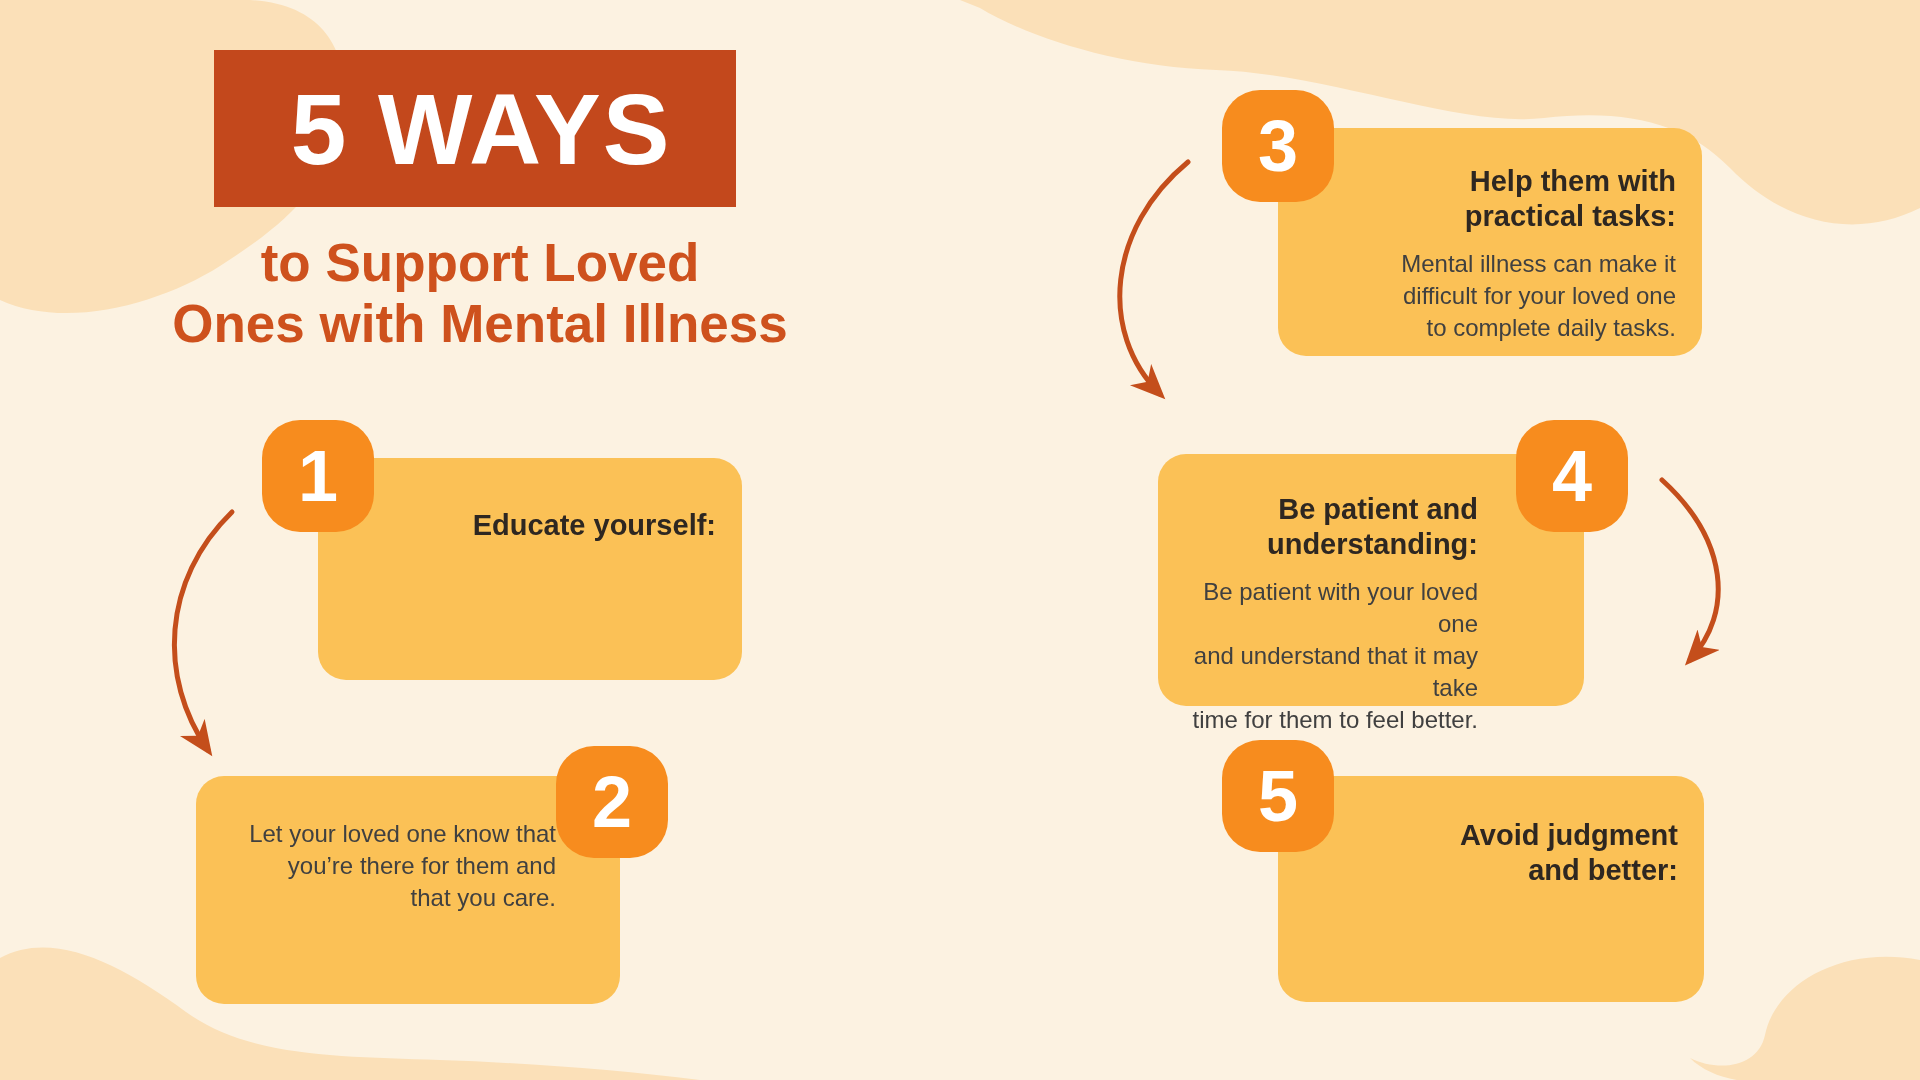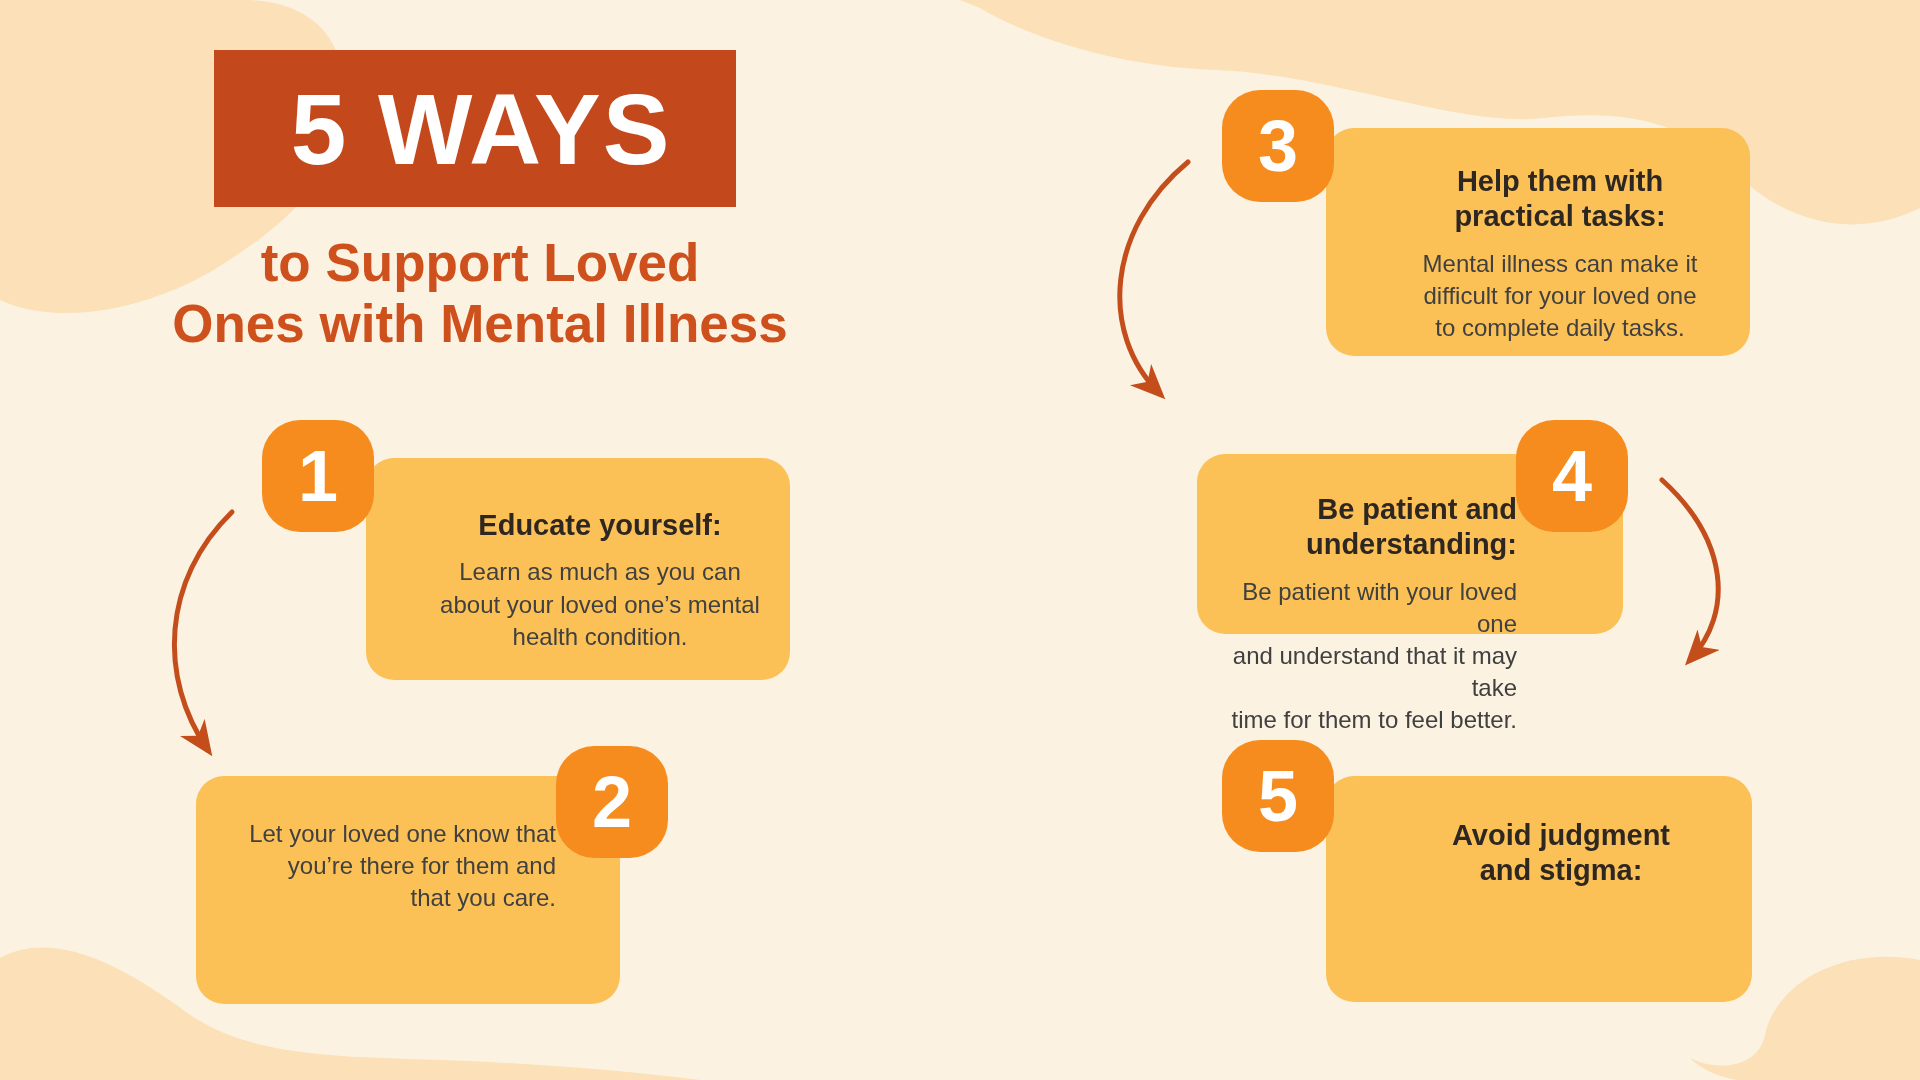--- a/index.html
+++ b/index.html
@@ -29,27 +29,27 @@
     position:absolute;background:#FBC156;border-radius:28px;
     box-sizing:border-box;
   }
   .card .heading{
     color:#2E2721;font-size:29px;font-weight:bold;line-height:1.22;
     white-space:pre-line;margin:0 0 13px 0;
   }
   .card .body{
     color:#404040;font-size:24px;line-height:1.34;white-space:pre-line;margin:0;
   }
-  .card.align-left{text-align:center;margin-left:48px;}
+  .card.align-left{text-align:right;}
   .card.align-right{text-align:right;}
 
   .card1{left:318px;top:458px;width:424px;height:222px;padding:50px 26px 14px 70px;}
   .card2{left:196px;top:776px;width:424px;height:228px;padding:42px 64px 0 26px;}
   .card3{left:1278px;top:128px;width:424px;height:228px;padding:36px 26px 0 70px;}
-  .card4{left:1158px;top:454px;width:426px;height:180px;padding:38px 106px 0 26px;margin-left:39px;}
+  .card4{left:1158px;top:454px;width:426px;height:252px;padding:38px 106px 0 26px;}
   .card5{left:1278px;top:776px;width:426px;height:226px;padding:42px 26px 0 70px;}
 
   
   .badge{
     position:absolute;width:112px;height:112px;border-radius:38px;
     background:#F78C1E;display:flex;align-items:center;justify-content:center;
     color:#FFFFFF;font-size:72px;font-weight:bold;line-height:1;
   }
   .badge1{left:262px;top:420px;}
   .badge2{left:556px;top:746px;}
@@ -80,23 +80,20 @@
   </svg>
 
   <div class="title-box">
     <div class="title-text">5 WAYS</div>
   </div>
   <div class="subtitle">to Support Loved
 Ones with Mental Illness</div>
 
   <div class="card card1 align-left">
     <p class="heading">Educate yourself:</p>
-    <p class="body">Learn as much as you can
-about your loved one’s mental
-health condition.</p>
   </div>
   <div class="badge badge1">1</div>
 
   <div class="card card2 align-right">
     <p class="body">Let your loved one know that
 you’re there for them and
 that you care.</p>
   </div>
   <div class="badge badge2">2</div>
 
@@ -113,17 +110,17 @@
     <p class="heading">Be patient and
 understanding:</p>
     <p class="body">Be patient with your loved one
 and understand that it may take
 time for them to feel better.</p>
   </div>
   <div class="badge badge4">4</div>
 
   <div class="card card5 align-left">
     <p class="heading">Avoid judgment
-and stigma:</p>
+and better:</p>
   </div>
   <div class="badge badge5">5</div>
 
 </div>
 
 </body></html>

